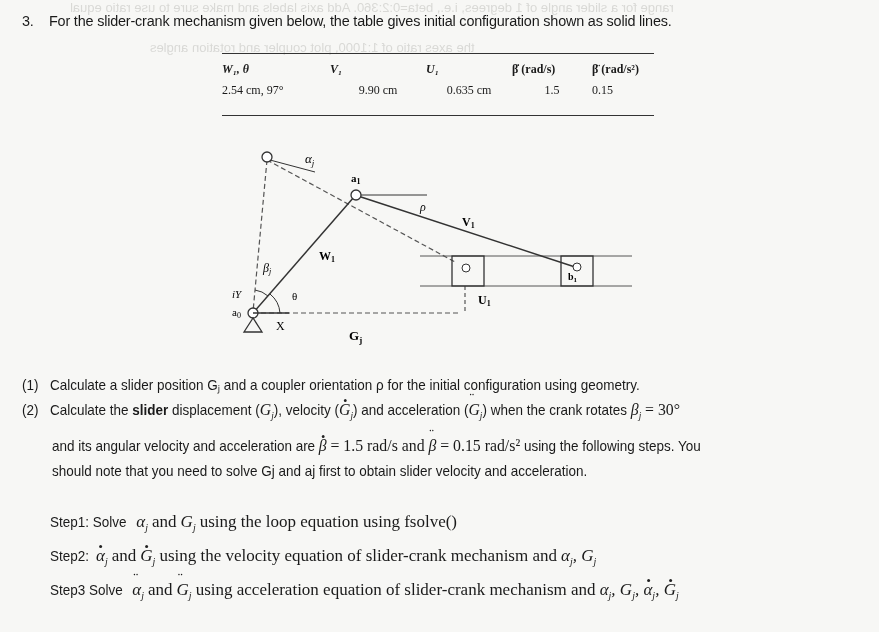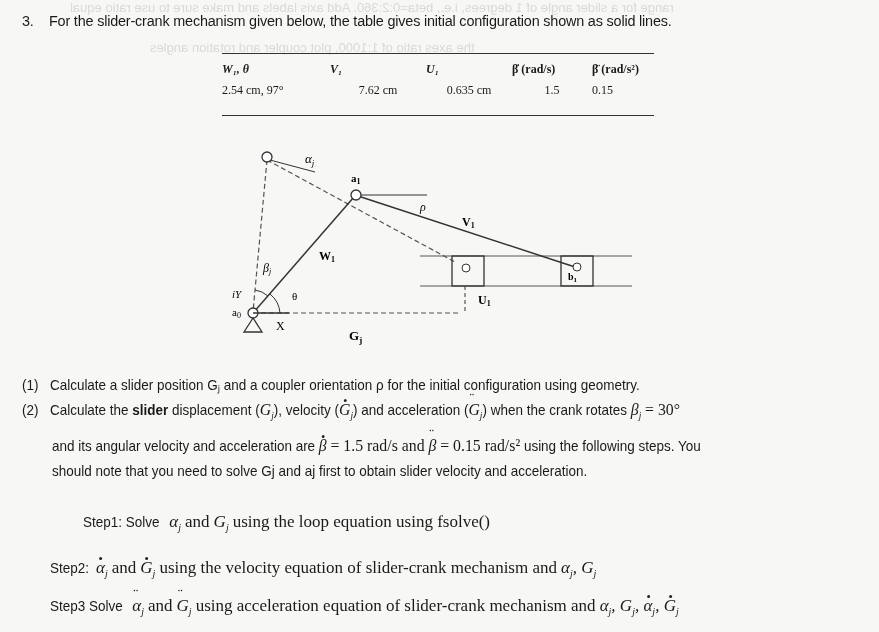--- a/index.html
+++ b/index.html
@@ -42,21 +42,21 @@
   <tbody>
       <tr>
     <th style="width:108px;text-align:left">W₁, θ</th>
     <th style="width:96px">V₁</th>
     <th style="width:86px">U₁</th>
     <th class="nb" style="width:80px">β̇ (rad/s)</th>
     <th class="nb" style="width:62px;">β̈ (rad/s²)</th>
   </tr>
   <tr>
     <td style="text-align:left">2.54 cm, 97°</td>
-    <td>7.62 cm</td>
+    <td>9.90 cm</td>
     <td>0.635 cm</td>
     <td>1.5</td>
     <td style="text-align:left;padding-right:12px">0.15</td>
   </tr>
 </tbody>
   </table>
 <div class="rule-bot"></div>
 
 <svg class="mech" width="879" height="360" font-family="Liberation Serif, serif">
 
@@ -115,37 +115,37 @@
 <div class="item" style="left:22px;top:400px;">
   <span style="display:inline-block;width:30px">(2)</span><span>Calculate the </span><b>slider</b><span> displacement (</span><span class="m"><span>G</span><sub>j</sub></span><span>), velocity (</span><span class="m dot"><span>G</span></span><sub class="m" style="font-size:10px">j</sub><span>) and acceleration (</span><span class="m ddot"><span>G</span></span><sub class="m" style="font-size:10px">j</sub><span>) when the crank rotates </span><span class="m"><span>β</span><sub>j</sub></span> <span class="mr">= 30°</span>
 </div>
 
 <div class="item" style="left:52px;top:436px;">
   <span>and its angular velocity and acceleration are </span><span class="m dot">β</span> <span class="mr">= 1.5 rad/s</span><span class="mr"> and </span><span class="m ddot">β</span> <span class="mr">= 0.15 rad/s²</span><span> using the following steps. You</span>
 </div>
 
 <div class="item" style="left:52px;top:463px;">should note that you need to solve Gj and aj first to obtain slider velocity and acceleration.</div>
 
-<div class="step" style="top:512px;margin-left:33px;">
+<div class="step" style="top:512px;">
   <span class="lbl">Step1: Solve</span>
   <span class="m"><span>α</span><sub>j</sub></span>
   <span class="mr">and</span>
   <span class="m"><span>G</span><sub>j</sub></span>
   <span class="mr">using the loop equation using fsolve()</span>
 </div>
 
-<div class="step" style="top:546px;margin-top:12px;">
+<div class="step" style="top:546px;">
   <span class="lbl">Step2:</span>
   <span class="m dot">α</span><sub class="m" style="font-size:10px">j</sub>
   <span class="mr">and</span>
   <span class="m dot">G</span><sub class="m" style="font-size:10px">j</sub>
   <span class="mr">using the velocity equation of slider-crank mechanism and</span>
   <span class="m"><span>α</span><sub>j</sub>, <span>G</span><sub>j</sub></span>
 </div>
 
-<div class="step" style="top:596px;text-align:center;">
+<div class="step" style="top:580px;text-align:center;">
   <span class="lbl">Step3 Solve</span>
   <span class="m ddot">α</span><sub class="m" style="font-size:10px">j</sub>
   <span class="mr">and</span>
   <span class="m ddot">G</span><sub class="m" style="font-size:10px">j</sub>
   <span class="mr">using acceleration equation of slider-crank mechanism and</span>
   <span class="m"><span>α</span><sub>j</sub>, <span>G</span><sub>j</sub>, <span class="dot">α</span><sub>j</sub>, <span class="dot">G</span><sub>j</sub></span>
 </div>
 
 </body></html>

